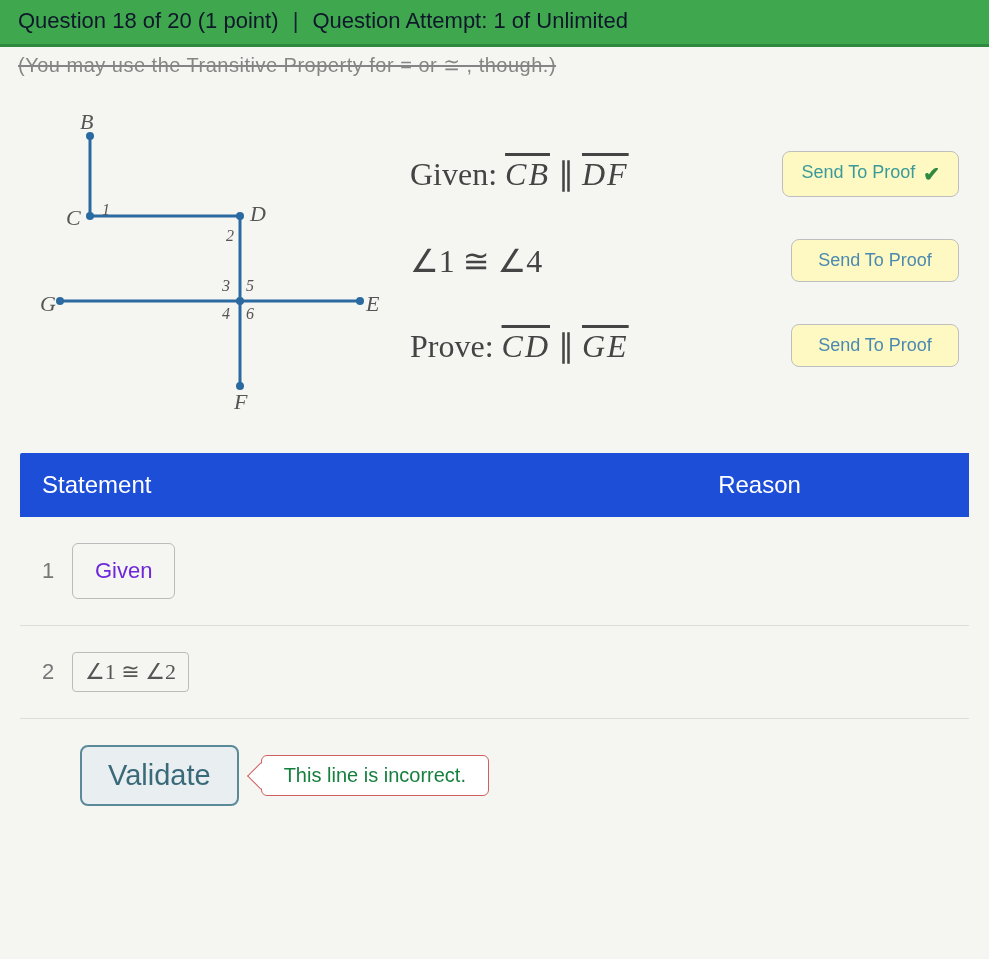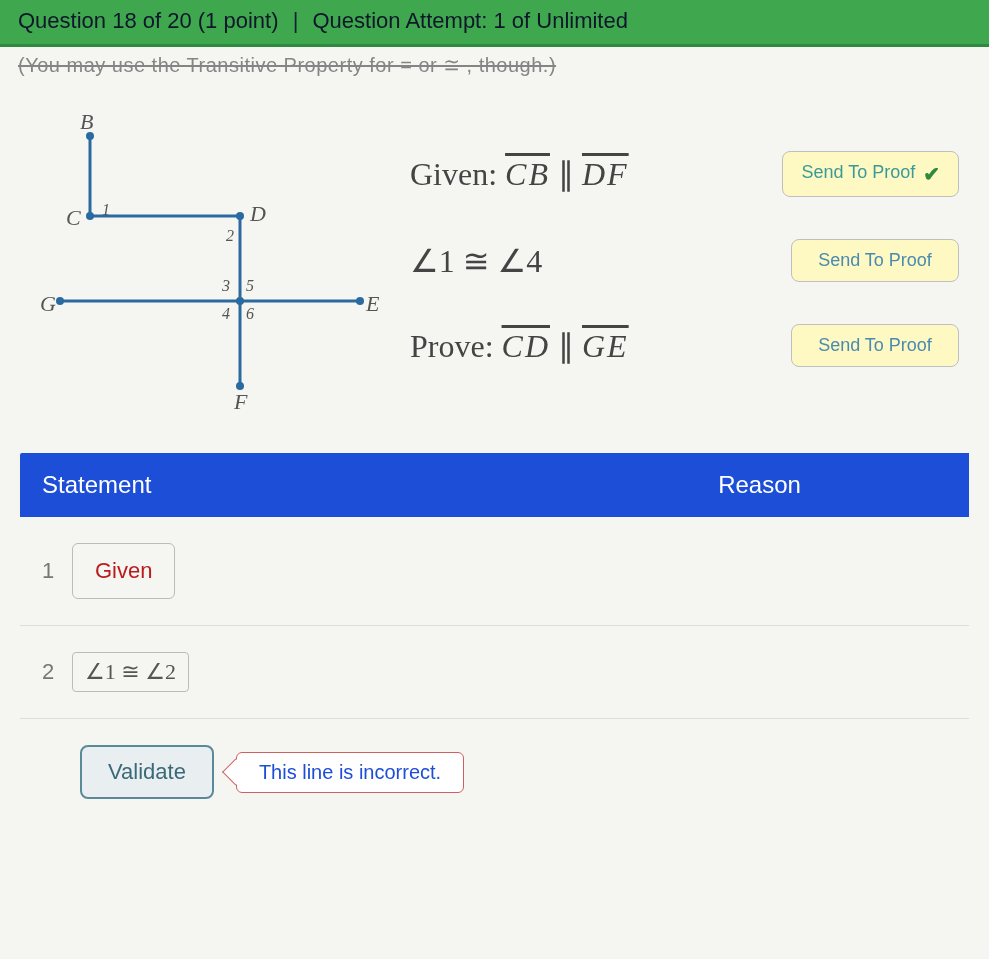--- a/index.html
+++ b/index.html
@@ -51,28 +51,28 @@
   .proof-head .col-statement{ flex:0 0 530px; }
   .proof-head .col-reason{ flex:1;text-align:center; }
   .proof-row {
     display:flex; align-items:center; padding:26px 22px; border-bottom:1px solid #ddd;
     font-size:22px; color:#555;
   }
   .proof-row .num { width:30px; color:#777; }
   .proof-row .stmt { flex:0 0 500px; font-family:"Times New Roman",serif;}
   .boxed { border:1px solid #bbb; border-radius:4px; padding:6px 12px; display:inline-block;}
   .proof-row .reason-cell { flex:1; }
-  .reason-box { border:1px solid #bbb; border-radius:6px; padding:14px 22px; display:inline-block; font-size:22px; color:#b91c1c;}
+  .reason-box { border:1px solid #bbb; border-radius:6px; padding:14px 22px; display:inline-block; font-size:22px; color:#6d28d9;}
   .validate-row { display:flex; align-items:center; gap:0; padding:26px 22px 40px 60px;}
   .validate-btn {
-    border:2px solid #5a8a9a; background:#e9eef0; color:#3a6a7a; font-size:22px;
+    border:2px solid #5a8a9a; background:#e9eef0; color:#3a6a7a; font-size:29px;
     padding:12px 26px; border-radius:8px; cursor:pointer;
   }
   .error-tag {
-    position:relative; border:1px solid #d0605f; color:#1d4ed8; background:#fff;
+    position:relative; border:1px solid #d0605f; color:#15803d; background:#fff;
     padding:8px 22px; border-radius:6px; font-size:20px; margin-left:22px;
   }
   .error-tag::before{
     content:""; position:absolute; left:-11px; top:50%; transform:translateY(-50%) rotate(45deg);
     width:18px; height:18px; background:#fff; border-left:1px solid #d0605f; border-bottom:1px solid #d0605f;
   }
   svg line { stroke:#2a6aa0; stroke-width:3; }
   svg circle { fill:#2a6aa0; }
   .angle-num { position:absolute; font-style:italic; font-family:"Times New Roman",serif; font-size:16px; color:#555;}
 </style>

